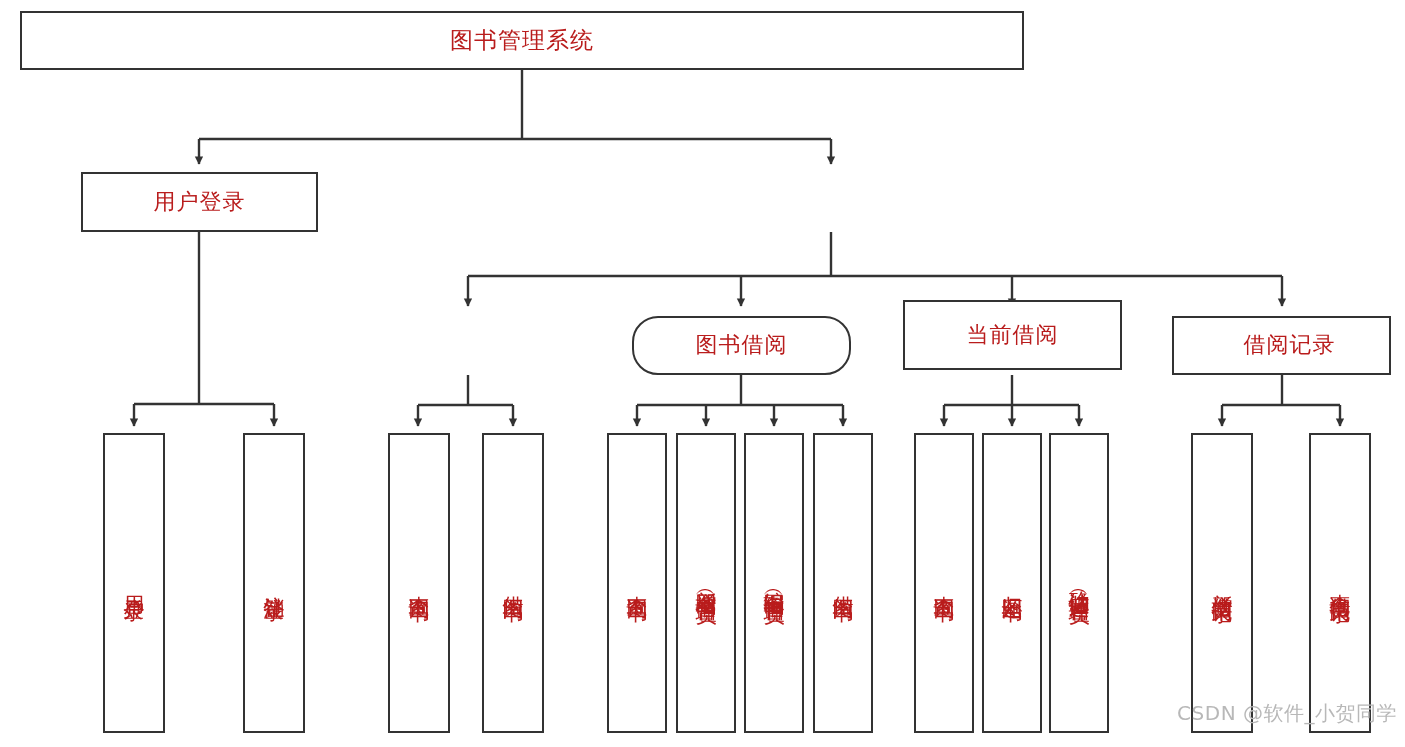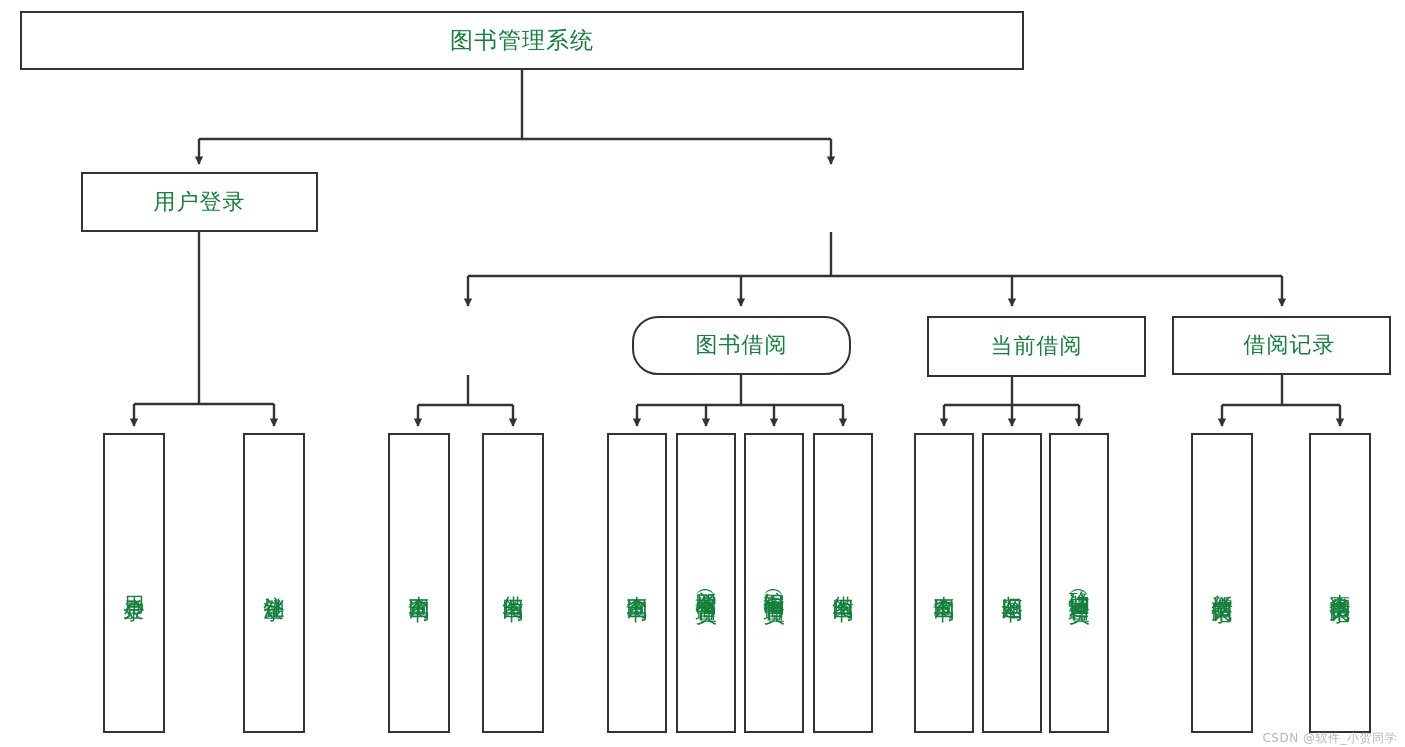--- a/index.html
+++ b/index.html
@@ -28,21 +28,21 @@
     pointer-events: none;
   }
   .node {
     position: absolute;
     box-sizing: border-box;
     background: #ffffff;
     border: 2.5px solid #333333;
     display: flex;
     align-items: center;
     justify-content: center;
-    color: #15803d;
+    color: #b91c1c;
     text-align: center;
   }
   .node.horiz {
     font-size: 22px;
     letter-spacing: 1px;
     line-height: 1.2;
   }
   .node.root {
     font-size: 23px;
   }
@@ -55,22 +55,22 @@
   .vtext {
     writing-mode: vertical-rl;
     text-orientation: upright;
     line-height: 1.05;
     white-space: nowrap;
     display: block;
   }
   .watermark {
     position: absolute;
     right: 8px;
-    bottom: 0;
-    font-size: 12px;
+    bottom: 20px;
+    font-size: 20px;
     color: #b8b8b8;
     letter-spacing: 0.5px;
     white-space: nowrap;
   }
 </style>
 </head>
 <body>
 
 <div id="diagram-root">
 
@@ -128,21 +128,21 @@
     <span>图书管理系统</span>
   </div>
 
   <div class="node horiz" style="left:81px; top:172px; width:237px; height:60px;">
     <span>用户登录</span>
   </div>
 
   <div class="node horiz" style="left:632px; top:316px; width:219px; height:59px;border-radius:26px;">
     <span>图书借阅</span>
   </div>
-  <div class="node horiz" style="left:903px; top:316px; width:219px; height:61px;margin-left:24px;">
+  <div class="node horiz" style="left:903px; top:300px; width:219px; height:70px;">
     <span>当前借阅</span>
   </div>
   <div class="node horiz" style="left:1172px; top:316px; width:219px; height:59px;padding-left:16px;">
     <span>借阅记录</span>
   </div>
 
   <div class="node leaf" style="left:103px; top:433px; width:62px; height:300px;">
     <span class="vtext">用户登录</span>
   </div>
   <div class="node leaf" style="left:243px; top:433px; width:62px; height:300px;">

